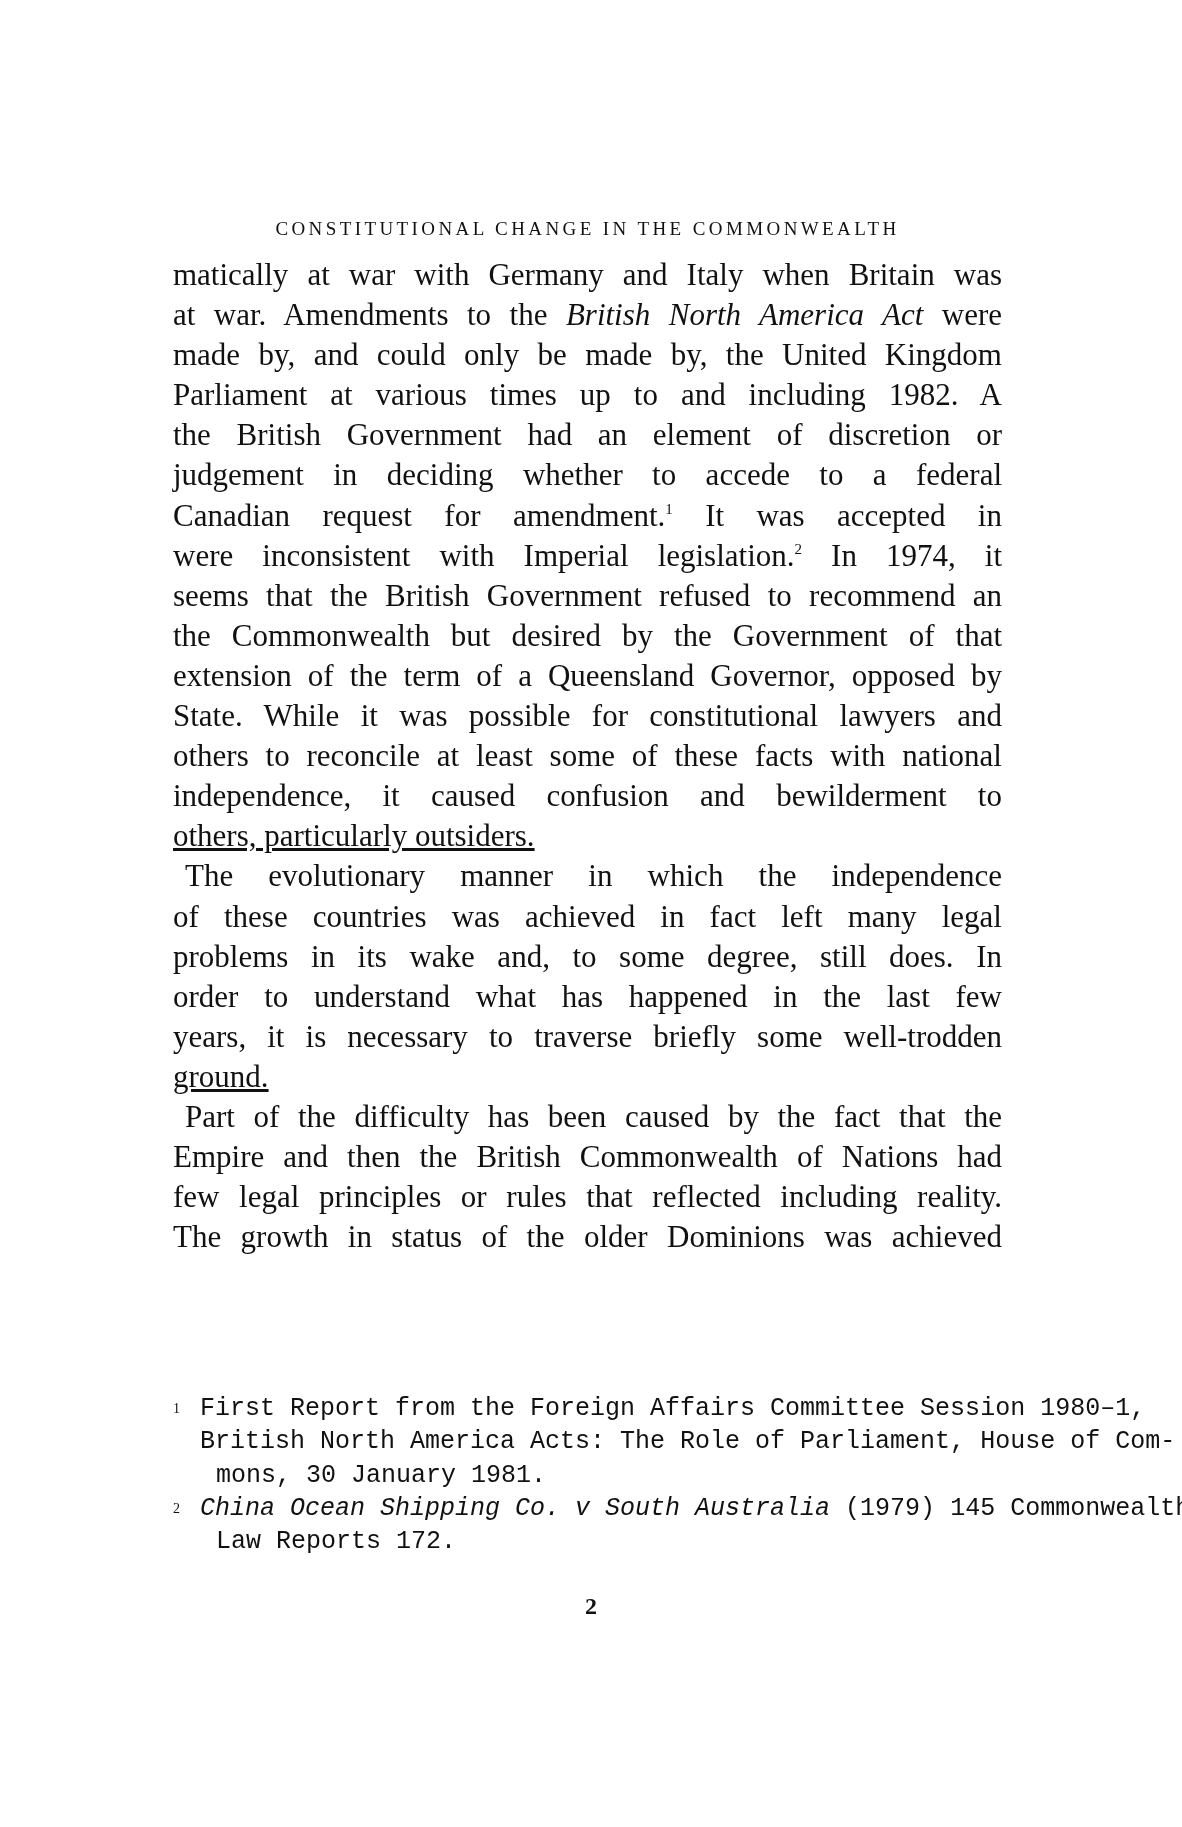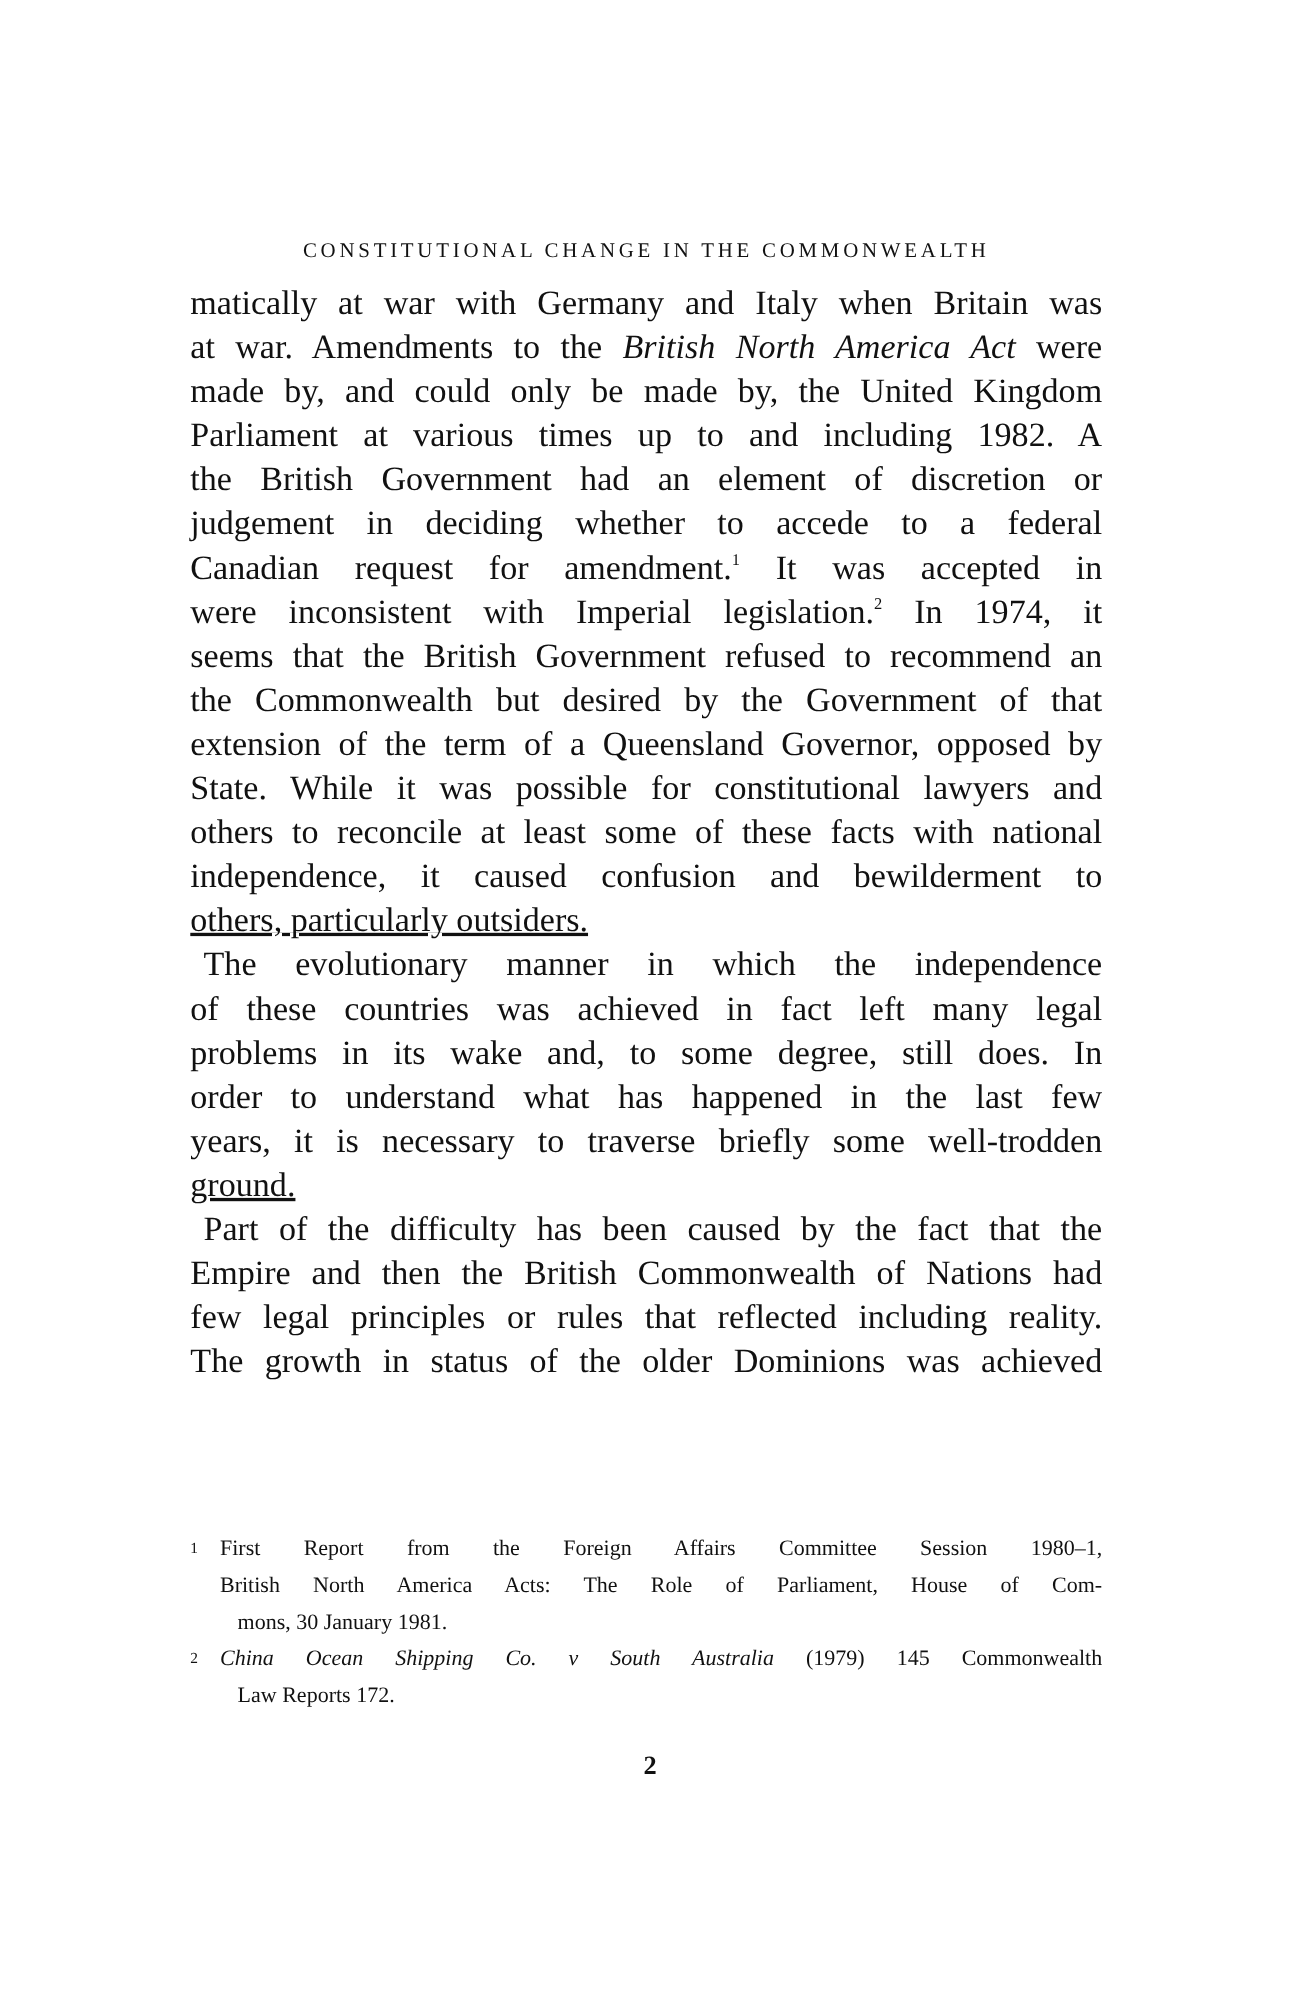--- a/index.html
+++ b/index.html
@@ -11,22 +11,22 @@
   .body-text { position: absolute; left: 173px; top: 235px; width: 829px; margin-top: 20px; }
   .line { display: block; height: 40.1px; line-height: 40.1px; font-size: 31px; white-space: nowrap;
           text-align: justify; text-align-last: justify; }
   .line.last { text-align-last: left; text-decoration: underline; }
   .line.indent { padding-left: 12px; }
   .sup { font-size: 15px; vertical-align: 12px; line-height: 0; }
   em { font-style: italic; }
   .footnotes { position: absolute; left: 173px; top: 1392px; width: 829px; }
   .fn { position: relative; padding-left: 27px; }
   .fn-marker { position: absolute; left: 0; top: 0; font-size: 14px; line-height: 33px; width: 10px; text-align: left; vertical-align: top; }
-  .fn-line { display: block; height: 33.3px; line-height: 33.3px; font-size: 20px; white-space: nowrap;
-             text-align: justify; text-align-last: justify; }
+  .fn-line { display: block; height: 33.3px; line-height: 33.3px; font-size: 25px; white-space: nowrap;
+             text-align: justify; text-align-last: justify; font-family: Liberation Mono, monospace; }
   .fn-line.last { text-align-last: left; margin-left: 16px; }
   .page-number { position: absolute; left: 0; width: 1182px; text-align: center; top: 1592px;
                  font-size: 24px; line-height: 28px; font-weight: bold; }
 </style>
 </head>
 <body>
 
 <div class="page">
 
   <div class="running-head">CONSTITUTIONAL CHANGE IN THE COMMONWEALTH</div>

